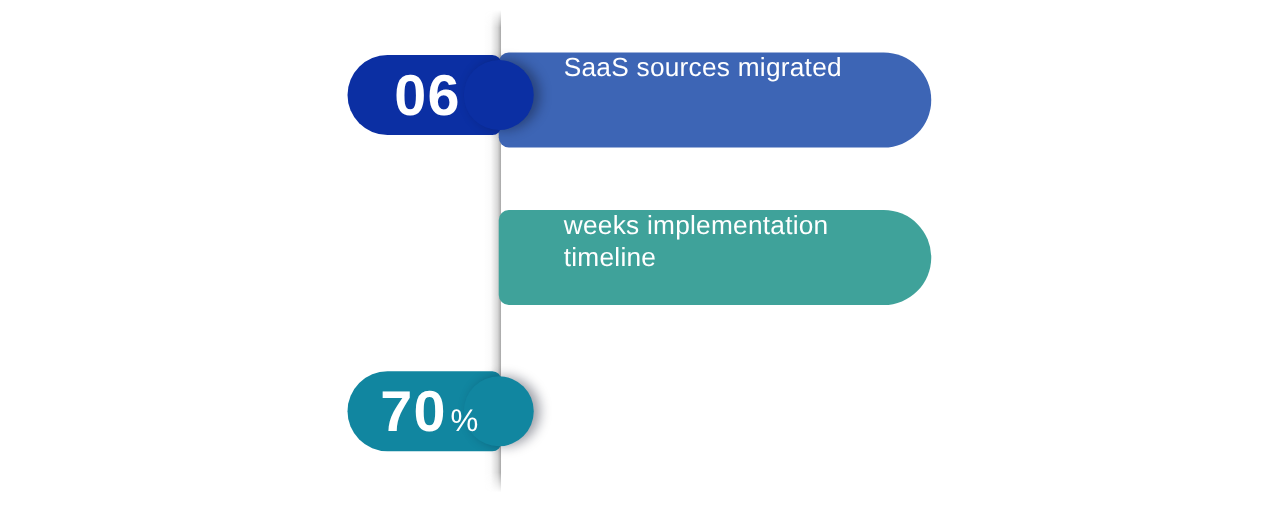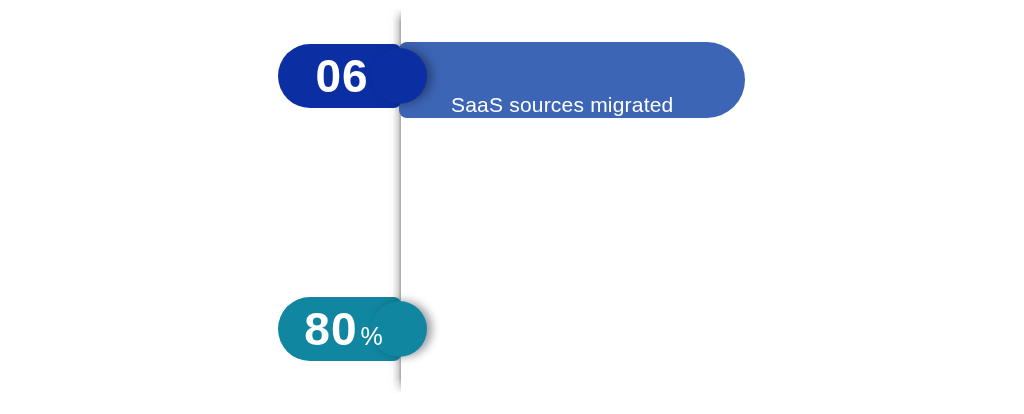--- a/index.html
+++ b/index.html
@@ -38,21 +38,21 @@
   .label-pill {
     position: absolute;
     left: 121px;
     top: 2px;
     width: 346px;
     height: 76px;
     box-sizing: border-box;
     background: var(--label-bg);
     border-radius: 8px 38px 38px 8px;
     display: flex;
-    align-items: flex-end;
+    align-items: flex-start;
     padding-left: 52px;
     z-index: 1;
   }
   .label-text {
     color: #ffffff;
     font-size: 21px;
     line-height: 26px;
     max-width: 272px;
     letter-spacing: 0.2px;
   }
@@ -116,24 +116,27 @@
     </div>
     <div class="num-pill">
       <span class="num-wrap">
         <span class="num">06</span>
         <span class="num-suffix"></span>
       </span>
     </div>
   </div>
 
   <div class="card" style="top: 166px; --num-bg: #00A79A; --label-bg: #3FA29A;">
+    <div class="label-pill">
+      <span class="label-text">weeks implementation timeline</span>
+    </div>
   </div>
 
   <div class="card" style="top: 293px; --num-bg: #1186A0; --label-bg: #34A9C4;">
     <div class="num-pill">
       <span class="num-wrap">
-        <span class="num">80</span>
+        <span class="num">70</span>
         <span class="num-suffix">%</span>
       </span>
     </div>
   </div>
 
 </div>
 
 </body></html>

